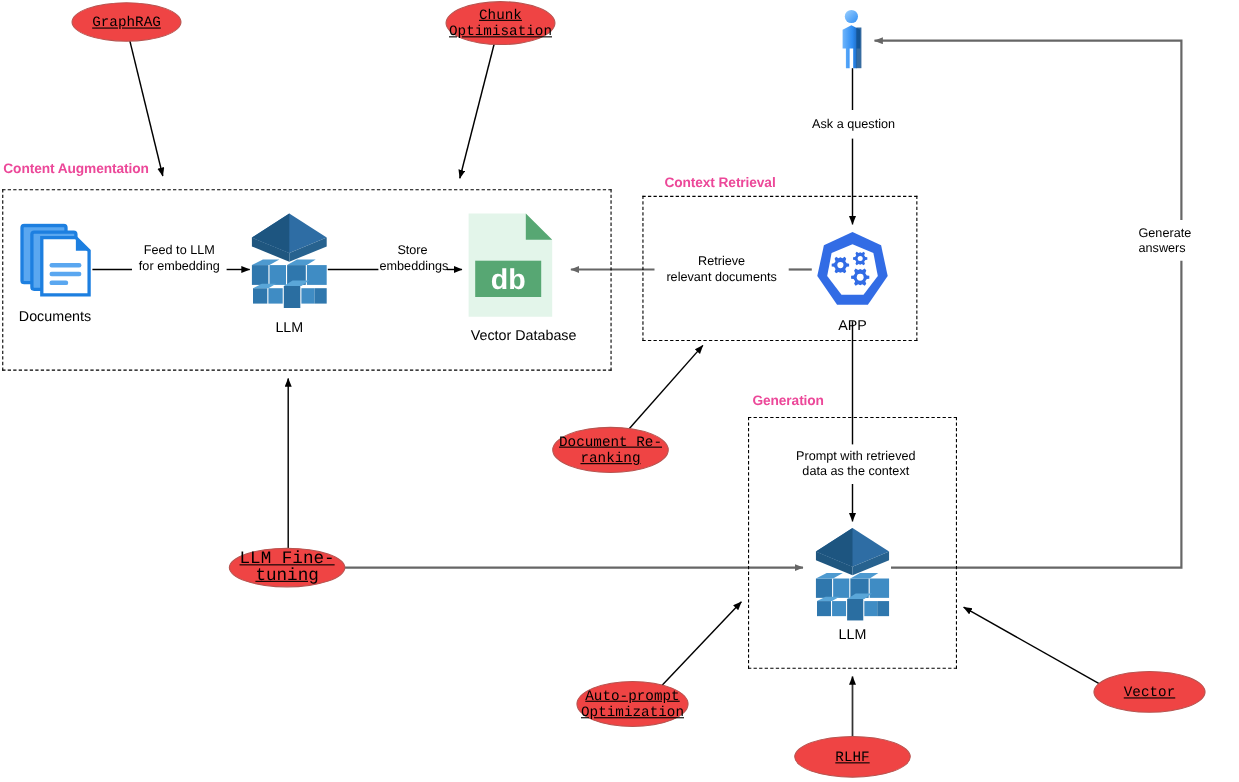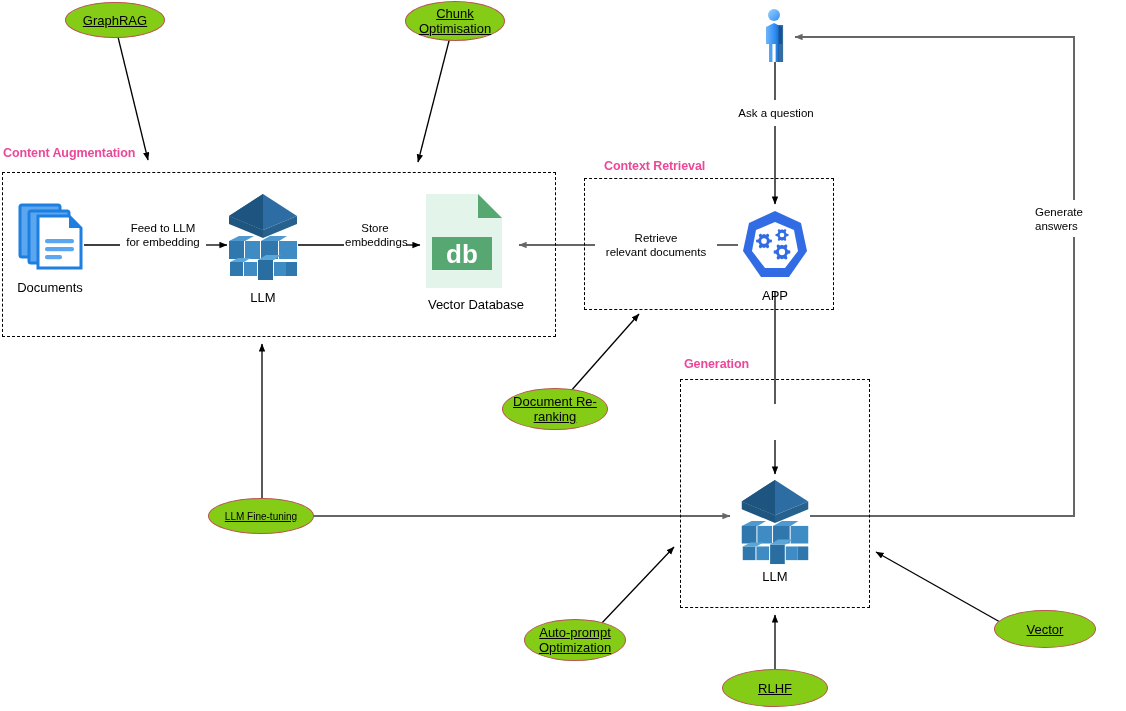--- a/index.html
+++ b/index.html
@@ -40,27 +40,28 @@
     font-size: 12.5px;
     font-weight: bold;
     color: #ec4899;
     white-space: nowrap;
     letter-spacing: -0.1px;
   }
 
   
   .ellipse {
     position: absolute;
-    background: #84cc16;
+    background: #ef4444;
     border: 1.2px solid #b85450;
     border-radius: 50%;
     display: flex;
     align-items: center;
     justify-content: center;
     box-sizing: border-box;
+    font-family: Liberation Mono, monospace;
   }
   .ellipse span {
     font-size: 13px;
     color: #000000;
     text-align: center;
     line-height: 15px;
     text-decoration: underline;
     white-space: pre-line;
   }
 
@@ -280,37 +281,39 @@
   <div class="edge-label" style="left:344px; top:222px; width:60px;">Store
 embeddings</div>
 
   <div class="edge-label" style="left:595px; top:232px; width:120px;">Retrieve
 relevant documents</div>
 
   <div class="edge-label" style="left:720px; top:107px; width:110px;">Ask a question</div>
 
   <div class="edge-label" style="left:1034px; top:206px; width:92px; text-align:left;">Generate answers</div>
 
+  <div class="edge-label" style="left:707px; top:409px; width:140px;">Prompt with retrieved
+data as the context</div>
 
   <div class="ellipse" style="left:65px; top:2px; width:100px; height:36px;">
     <span>GraphRAG</span>
   </div>
 
   <div class="ellipse" style="left:405px; top:1px; width:100px; height:40px;">
     <span>Chunk
 Optimisation</span>
   </div>
 
   <div class="ellipse" style="left:502px; top:388px; width:106px; height:42px;">
     <span>Document Re-
 ranking</span>
   </div>
 
   <div class="ellipse" style="left:208px; top:498px; width:106px; height:36px;">
-    <span style="font-size:10px;">LLM Fine-tuning</span>
+    <span style="font-size:16px;">LLM Fine-tuning</span>
   </div>
 
   <div class="ellipse" style="left:524px; top:619px; width:102px; height:42px;">
     <span>Auto-prompt
 Optimization</span>
   </div>
 
   <div class="ellipse" style="left:722px; top:669px; width:106px; height:38px;">
     <span>RLHF</span>
   </div>

